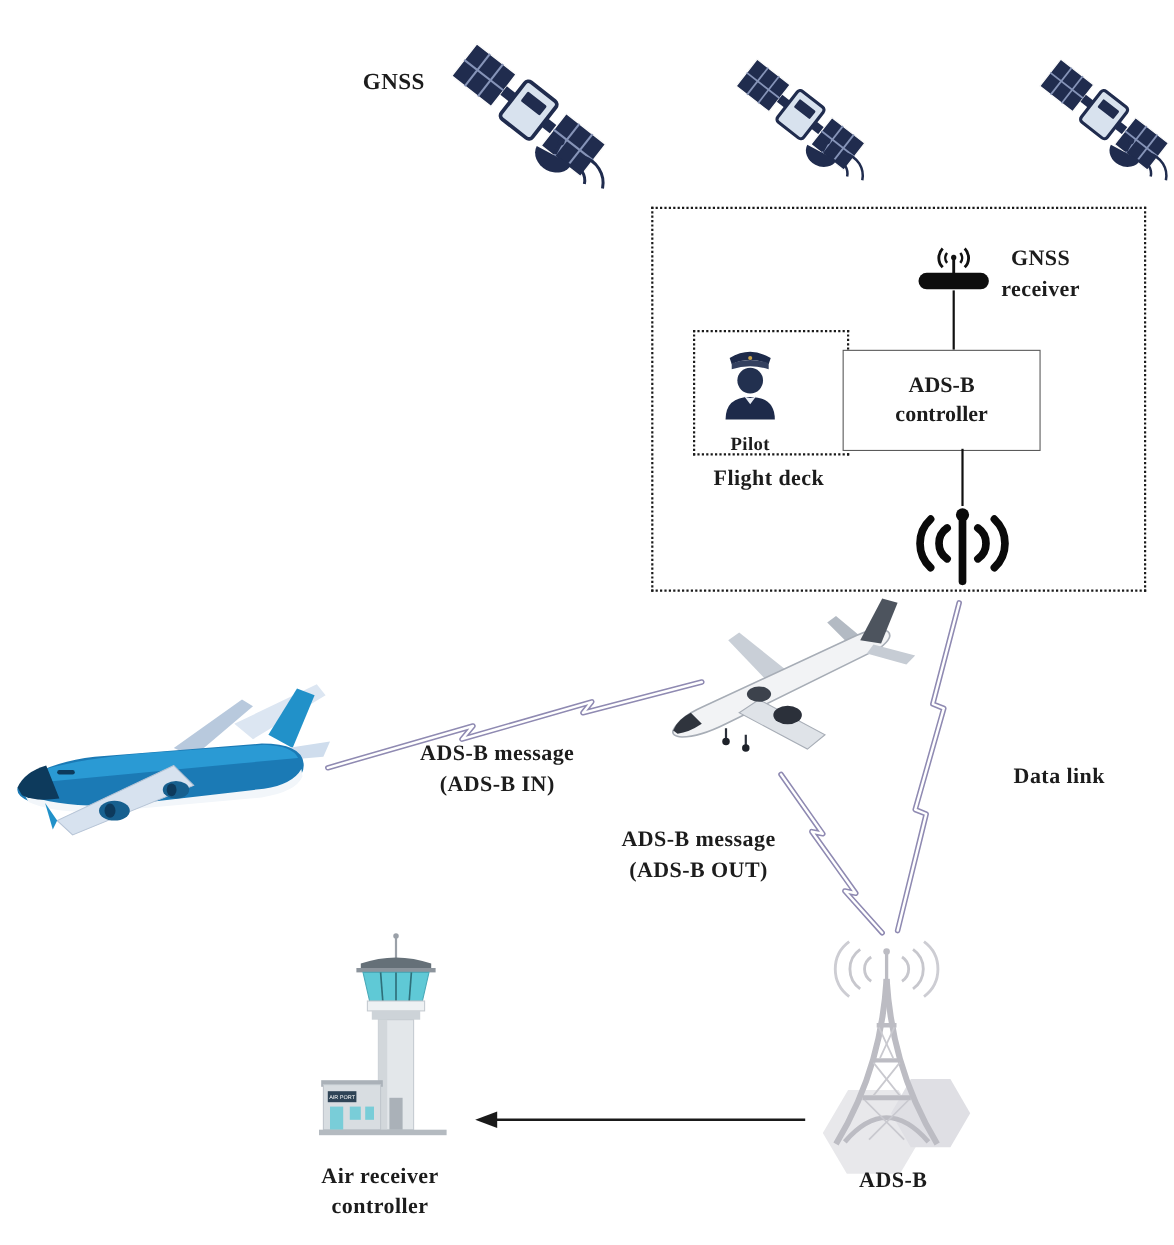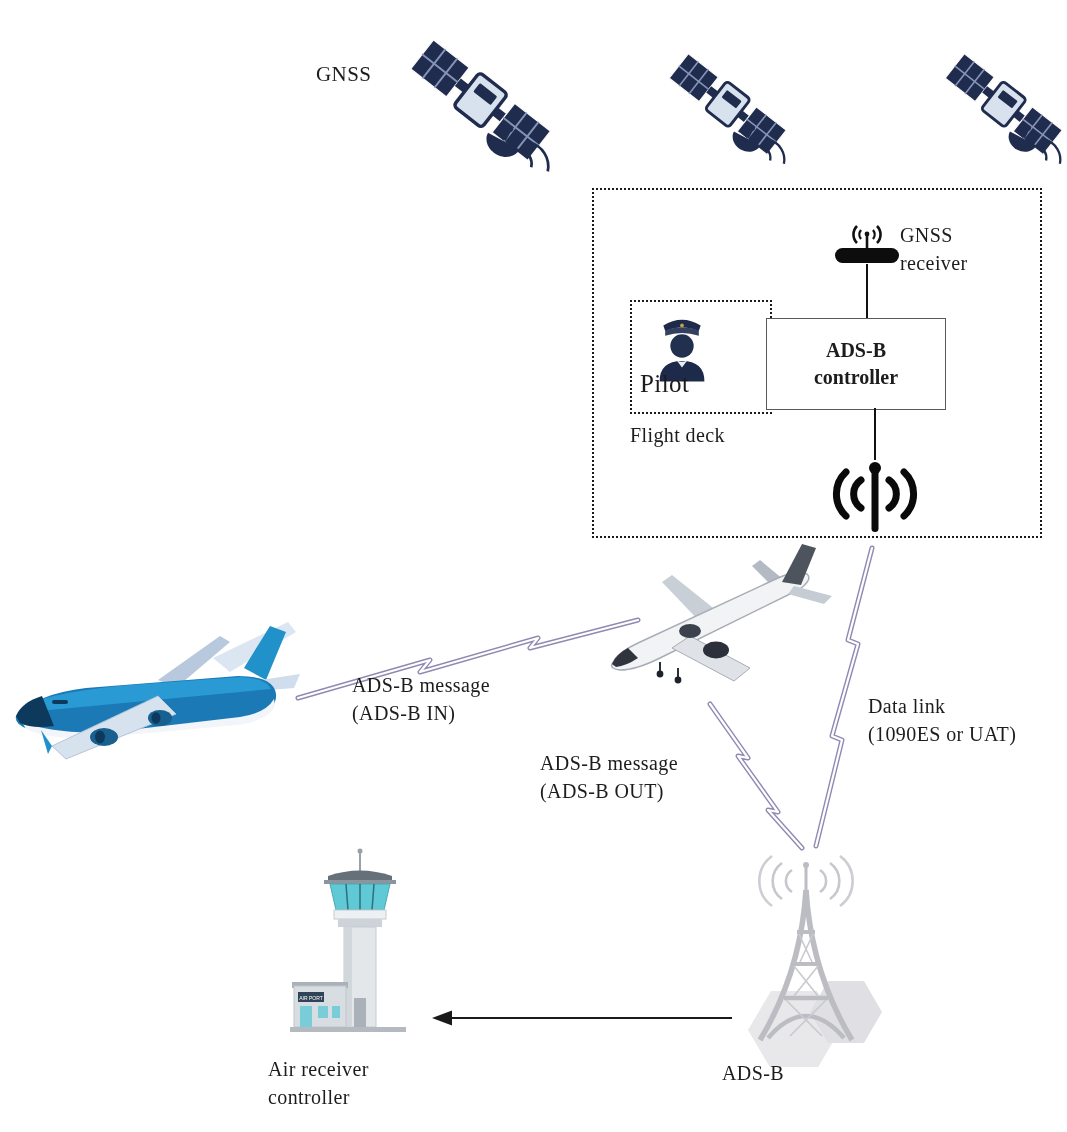--- a/index.html
+++ b/index.html
@@ -1,21 +1,21 @@
 <!DOCTYPE html>
 <html><head>
 <meta charset="utf-8">
 <style>
   html,body { margin:0; padding:0; background:#fff; }
   .canvas {
     position:relative; width:1067px; height:1132px; background:#ffffff;
     font-family:"Liberation Serif", serif; color:#1c1c1c; overflow:hidden;
   }
   .abs { position:absolute; }
-  .lbl { font-size:20px; font-weight:400; letter-spacing:0.4px; line-height:1.38; }
+  .lbl { font-size:20px; font-weight:700; letter-spacing:0.4px; text-align:center; line-height:1.38; }
   .lbl .ln { display:block; }
   .dotted-box { border:2px dotted #1a1a1a; background:transparent; }
   .solid-box {
     border:1.6px solid #5a5a5a; background:#fff;
     display:flex; flex-direction:column; align-items:center; justify-content:center;
     font-size:20px; font-weight:600; line-height:1.35;
   }
   .vline { width:2px; background:#111; }
 </style>
 </head>
@@ -120,21 +120,21 @@
 
   <svg class="abs" style="left:654px; top:310px; width:56px; height:72px;" viewBox="0 0 60 76">
     <path d="M10 16 Q30 4 50 16 L48 22 Q30 14 12 22 Z" fill="#1d2a4a"></path>
     <path d="M12 21 Q30 15 48 21 L48 27 Q30 21 12 27 Z" fill="#33405f"></path>
     <circle cx="30" cy="16" r="2" fill="#c8a24a"></circle>
     <circle cx="30" cy="38" r="12.5" fill="#22304f"></circle>
     <path d="M6 76 Q6 54 30 54 Q54 54 54 76 Z" fill="#1d2a4a"></path>
     <path d="M24 53 L30 61 L36 53 Q30 57 24 53 Z" fill="#e9edf4"></path>
   </svg>
 
-  <div class="abs lbl" style="left:640px; top:367px; width:84px; font-size:25px;">Pilot</div>
+  <div class="abs lbl" style="left:640px; top:392px; width:84px; font-size:17px;">Pilot</div>
 
   <div class="abs lbl" style="left:630px; top:422px; width:138px;">Flight deck</div>
 
   <div class="abs solid-box" style="left:766px; top:318px; width:178px; height:90px;">
     <span>ADS-B</span>
     <span>controller</span>
   </div>
 
   <div class="abs vline" style="left:874px; top:408px; height:52px;"></div>
 
@@ -191,21 +191,20 @@
     <span class="ln">(ADS-B IN)</span>
   </div>
 
   <svg class="abs" style="left:798px; top:544px; width:92px; height:306px;" viewBox="0 0 92 306">
     <polyline points="74,4 50,96 60,100 34,192 44,196 18,302" fill="none" stroke="#8f8ab2" stroke-width="5" stroke-linejoin="round" stroke-linecap="round"></polyline>
     <polyline points="74,4 50,96 60,100 34,192 44,196 18,302" fill="none" stroke="#ffffff" stroke-width="2.2" stroke-linejoin="round" stroke-linecap="round"></polyline>
   </svg>
 
   <div class="abs lbl" style="left:868px; top:693px; width:190px;">
     <span class="ln">Data link</span>
-    <span class="ln">(1090ES or UAT)</span>
   </div>
 
   <svg class="abs" style="left:698px; top:700px; width:112px; height:152px;" viewBox="0 0 112 152">
     <polyline points="12,4 50,58 40,56 80,112 70,110 104,148" fill="none" stroke="#8f8ab2" stroke-width="5" stroke-linejoin="round" stroke-linecap="round"></polyline>
     <polyline points="12,4 50,58 40,56 80,112 70,110 104,148" fill="none" stroke="#ffffff" stroke-width="2.2" stroke-linejoin="round" stroke-linecap="round"></polyline>
   </svg>
 
   <div class="abs lbl" style="left:540px; top:750px; width:190px;">
     <span class="ln">ADS-B message</span>
     <span class="ln">(ADS-B OUT)</span>

